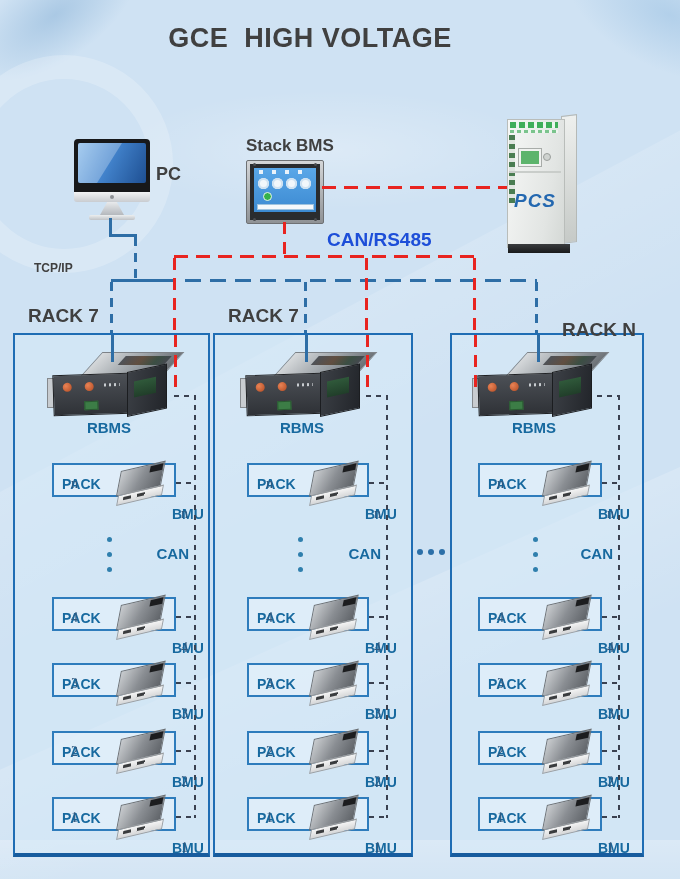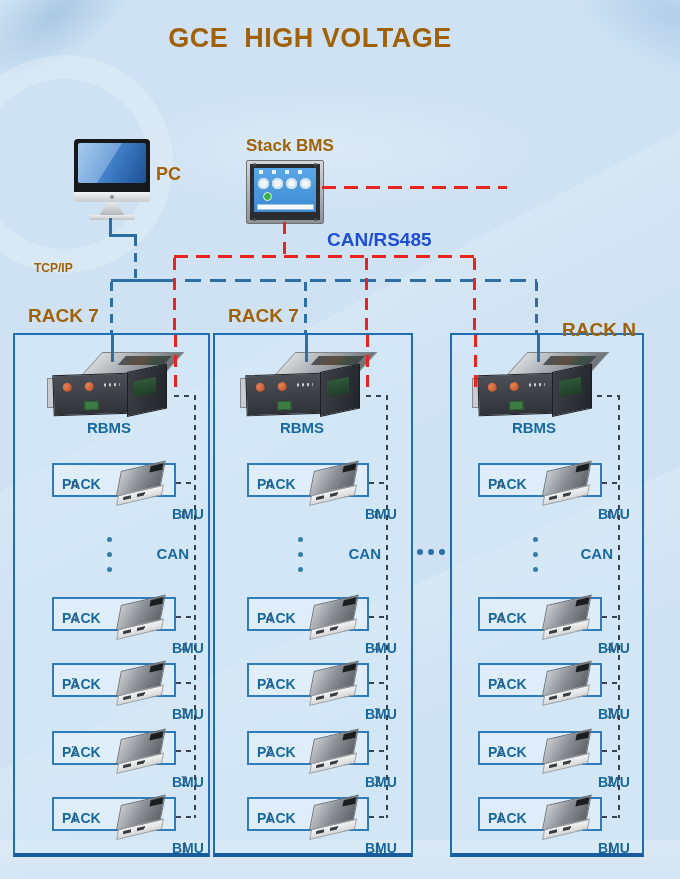--- a/index.html
+++ b/index.html
@@ -10,21 +10,21 @@
   .ring{left:-45px;top:55px;width:170px;height:170px;border:24px solid rgba(255,255,255,.22);border-radius:50%;}
   .wisp1{left:-40px;top:-30px;width:190px;height:90px;background:radial-gradient(closest-side,rgba(140,180,216,.55),rgba(140,180,216,0));transform:rotate(-35deg);}
   .wisp2{left:560px;top:-40px;width:220px;height:110px;background:radial-gradient(closest-side,rgba(150,190,225,.5),rgba(150,190,225,0));transform:rotate(25deg);}
   .band1{left:-120px;top:300px;width:1000px;height:150px;background:linear-gradient(rgba(255,255,255,.14),rgba(255,255,255,0));transform:rotate(-28deg);}
   .band2{left:-200px;top:620px;width:1100px;height:130px;background:linear-gradient(rgba(255,255,255,.18),rgba(255,255,255,0));transform:rotate(-24deg);}
   .band3{left:120px;top:90px;width:420px;height:120px;background:radial-gradient(closest-side,rgba(255,255,255,.28),rgba(255,255,255,0));}
   .band4{left:-60px;top:840px;width:900px;height:60px;background:linear-gradient(rgba(255,255,255,.25),rgba(205,226,243,0));}
   
   .title{left:0;top:22px;width:620px;text-align:center;color:#17699f;font-weight:bold;}
   .t1,.t2{font-size:27px;line-height:32px;letter-spacing:.5px;white-space:pre;}
-  .lbl{position:absolute;z-index:3;color:#a16207;font-weight:bold;}
+  .lbl{position:absolute;z-index:3;color:#404040;font-weight:bold;}
   .red-lbl{color:#1d4ed8;}
   .num{font-family:"Liberation Serif",serif;font-weight:normal;color:#31597f;margin-left:9px;}
   
   .hdash,.vdash,.hsolid,.vsolid{position:absolute;z-index:2;}
   .hsolid{height:3px;background:#2e6ea6;}
   .vsolid{width:3px;background:#2e6ea6;}
   .hdash.blue{height:3px;background:repeating-linear-gradient(90deg,#2e6ea6 0 16px,transparent 16px 25px);}
   .vdash.blue{width:3px;background:repeating-linear-gradient(180deg,#2e6ea6 0 9px,transparent 9px 16px);}
   .hdash.red{height:3px;background:repeating-linear-gradient(90deg,#e82420 0 14px,transparent 14px 22px);}
   .vdash.red{width:3px;background:repeating-linear-gradient(180deg,#e82420 0 12px,transparent 12px 20px);}
@@ -157,20 +157,32 @@
       <i class="sbms-c c3"></i>
       <i class="sbms-c c4"></i>
     <i class="sbms-ok"></i>
       <i class="sbms-bar"></i>
     <i class="sbms-screw s1"></i>
       <i class="sbms-screw s2"></i>
       <i class="sbms-screw s3"></i>
       <i class="sbms-screw s4"></i>
   </div>
 
+  <div class="pcs">
+    <i class="pcs-side"></i>
+      <i class="pcs-body"></i>
+      <i class="pcs-strip1"></i>
+      <i class="pcs-strip2"></i>
+    <i class="pcs-mods"></i>
+      <i class="pcs-screen"></i>
+      <i class="pcs-btn"></i>
+      <i class="pcs-div"></i>
+    <i class="pcs-txt">PCS</i>
+    <i class="pcs-base"></i>
+  </div>
 
   <div class="vsolid" style="left:109px;top:218px;height:17px"></div>
   <div class="hsolid" style="left:109px;top:234px;width:28px"></div>
   <div class="vdash blue" style="left:134px;top:237px;height:44px"></div>
   <div class="lbl" style="left:34px;top:261px;font-size:12px">TCP/IP</div>
   <div class="hsolid" style="left:111px;top:279px;width:50px"></div>
   <div class="hdash blue" style="left:160px;top:279px;width:377px"></div>
   <div class="vdash blue" style="left:110px;top:282px;height:51px"></div>
   <div class="vdash blue" style="left:304px;top:282px;height:51px"></div>
   <div class="vdash blue" style="left:535px;top:282px;height:51px"></div>

